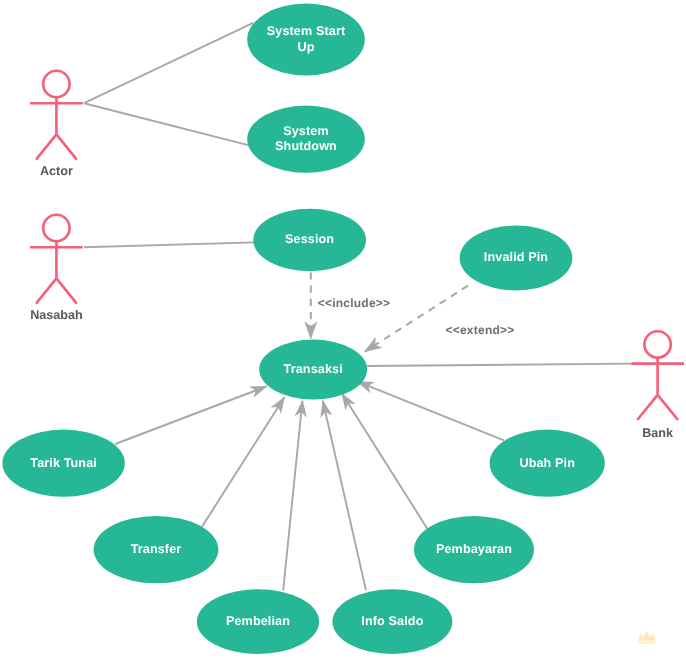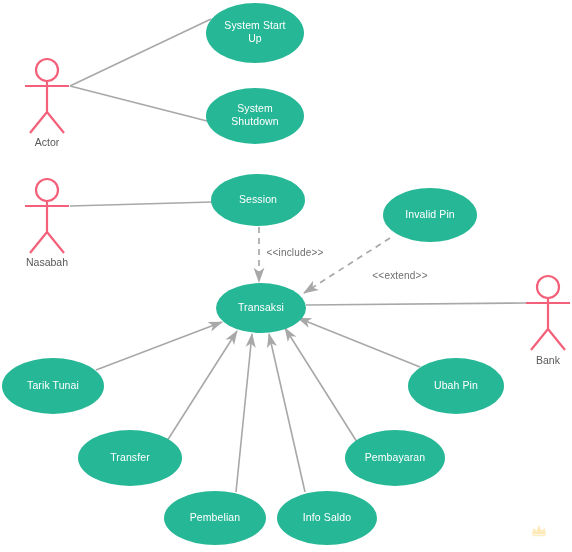--- a/index.html
+++ b/index.html
@@ -13,20 +13,21 @@
     height: 552px;
     font-family: "Liberation Sans", sans-serif;
     overflow: hidden;
     position: relative;
   }
   #diagram-root {
     position: relative;
     width: 572px;
     height: 552px;
     background: #ffffff;
+    font-weight: bold;
   }
   svg#diagram-canvas {
     position: absolute;
     top: 0;
     left: 0;
     width: 572px;
     height: 552px;
     display: block;
   }
   .usecase-label {

